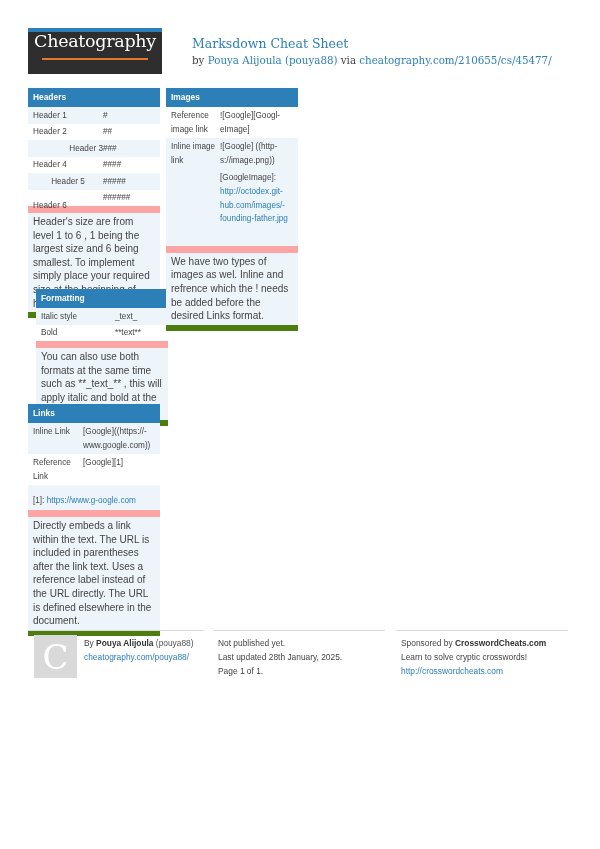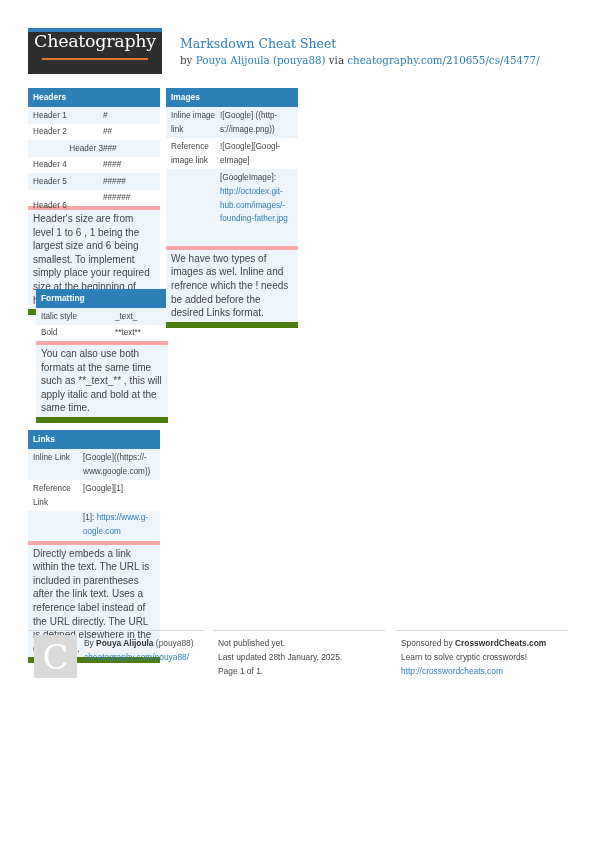--- a/index.html
+++ b/index.html
@@ -12,42 +12,42 @@
       background: #2e2e2e; border-top: 4px solid #2d7fb8;
       display: flex; align-items: flex-start; justify-content: center;
     }
     .logo-text {
       font-family: "DejaVu Serif", serif; font-size: 17.5px; color: #ffffff;
       letter-spacing: -0.3px; position: relative; top: -1px;
     }
     .logo-underline {
       position: absolute; left: 42px; top: 58px; height: 2px; background: #e8762c;
     }
-    .title-block { position: absolute; left: 180px; top: 36px; }
+    .title-block { position: absolute; left: 192px; top: 36px; }
     .sheet-title {
       font-family: "DejaVu Serif", serif; font-size: 12.5px; color: #2d7fb8; line-height: 16px;
     }
     .byline {
       font-family: "DejaVu Serif", serif; font-size: 10.3px; color: #444; line-height: 15px;
       margin-top: 1px; white-space: nowrap;
     }
     .byline .link { color: #2d7fb8; }
 
     
     .block { position: absolute; width: 132px; }
     .block-head {
       background: #2d7fb8; color: #fff; font-size: 8.4px; font-weight: bold;
       height: 19px; line-height: 19px; padding-left: 5px;
     }
     .row { display: flex; font-size: 8.2px; color: #444; padding: 0 3px 0 5px; }
     .row.alt { background: #edf4fa; }
     .row .c1 { flex: 0 0 auto; }
     .row .c2 { flex: 1; }
     .row .lnk { color: #2d7fb8; }
-    .block-table { border-bottom: 4px solid #fca5a5; }
+    .block-table { border-bottom: 7px solid #fca5a5; }
     .block-note {
       background: #edf4fa; font-size: 10px; color: #444; line-height: 13.6px;
       padding: 2px 4px 2px 5px; border-bottom: 6px solid #4d7c0f;
     }
 
     
     .foot-rule { position: absolute; top: 630px; height: 1px; background: #d8d8d8; }
     .avatar {
       position: absolute; left: 34px; top: 635px; width: 43px; height: 43px;
       background: #d9d9d9; color: #fff; font-family: "DejaVu Serif", serif;
@@ -86,21 +86,21 @@
     </div>
     <div class="row alt" style="height:17px; line-height:17px;">
       <span class="c1" style="width:70px;text-align:right;">Header 3</span>
       <span class="c2">###</span>
     </div>
     <div class="row" style="height:16px; line-height:16px;">
       <span class="c1" style="width:70px;">Header 4</span>
       <span class="c2">####</span>
     </div>
     <div class="row alt" style="height:17px; line-height:17px;">
-      <span class="c1" style="width:70px;">Header 5</span>
+      <span class="c1" style="width:70px;text-align:center;">Header 5</span>
       <span class="c2">#####</span>
     </div>
     <div class="row" style="height:16px; line-height:16px;">
       <span class="c1" style="width:70px;margin-top:8px;">Header 6</span>
       <span class="c2">######</span>
     </div>
   </div>
   <div class="block-note">Header's size are from level 1 to 6 , 1 being the largest size and 6 being smallest. To implement simply place your required size at the beginning of header.</div>
 </div>
 
@@ -112,49 +112,49 @@
       <span class="c2">_text_</span>
     </div>
     <div class="row" style="height:16px; line-height:16px;">
       <span class="c1" style="width:74px;">Bold</span>
       <span class="c2">**text**</span>
     </div>
   </div>
   <div class="block-note">You can also use both formats at the same time such as **_text_** , this will apply italic and bold at the same time.</div>
 </div>
 
-<div class="block" style="left:28px; top:430px;">
+<div class="block" style="left:28px; top:404px;">
   <div class="block-head">Links</div>
   <div class="block-table">
     <div class="row alt" style="line-height:13.6px; padding-top:2px; padding-bottom:2px;">
       <span class="c1" style="width:50px;">Inline Link</span>
       <span class="c2">[Google]((https://-www.google.com))</span>
     </div>
     <div class="row" style="line-height:13.6px; padding-top:2px; padding-bottom:2px;">
       <span class="c1" style="width:50px;">Reference Link</span>
       <span class="c2">[Google][1]</span>
     </div>
-    <div class="row alt" style="line-height:13.6px; padding-top:0; padding-bottom:2px;">
+    <div class="row alt" style="line-height:13.6px; padding-top:9px; padding-bottom:2px;flex-direction:column;">
       <span class="c1" style="width:50px;"></span>
       <span class="c2"><span>[1]: </span><span class="lnk">https://www.g-oogle.com</span></span>
     </div>
   </div>
   <div class="block-note">Directly embeds a link within the text. The URL is included in parentheses after the link text. Uses a reference label instead of the URL directly. The URL is defined elsewhere in the document.</div>
 </div>
 
 <div class="block" style="left:166px; top:88px;">
   <div class="block-head">Images</div>
   <div class="block-table">
+    <div class="row" style="line-height:13.6px; padding-top:2px; padding-bottom:2px;">
+      <span class="c1" style="width:49px;">Reference image link</span>
+      <span class="c2">![Google][Googl-eImage]</span>
+    </div>
     <div class="row alt" style="line-height:13.6px; padding-top:2px; padding-bottom:2px;">
       <span class="c1" style="width:49px;">Inline image link</span>
       <span class="c2">![Google] ((http-s://image.png))</span>
-    </div>
-    <div class="row" style="line-height:13.6px; padding-top:2px; padding-bottom:2px;">
-      <span class="c1" style="width:49px;">Reference image link</span>
-      <span class="c2">![Google][Googl-eImage]</span>
     </div>
     <div class="row alt" style="line-height:13.6px; padding-top:2px; padding-bottom:20px;">
       <span class="c1" style="width:49px;"></span>
       <span class="c2"><span>[GoogleImage]:</span> <span class="lnk">http://octodex.git-hub.com/images/-founding-father.jpg</span></span>
     </div>
   </div>
   <div class="block-note">We have two types of images as wel. Inline and refrence which the ! needs be added before the desired Links format.</div>
 </div>
 
 <div class="foot-rule" style="left:28px; width:176px;"></div>

